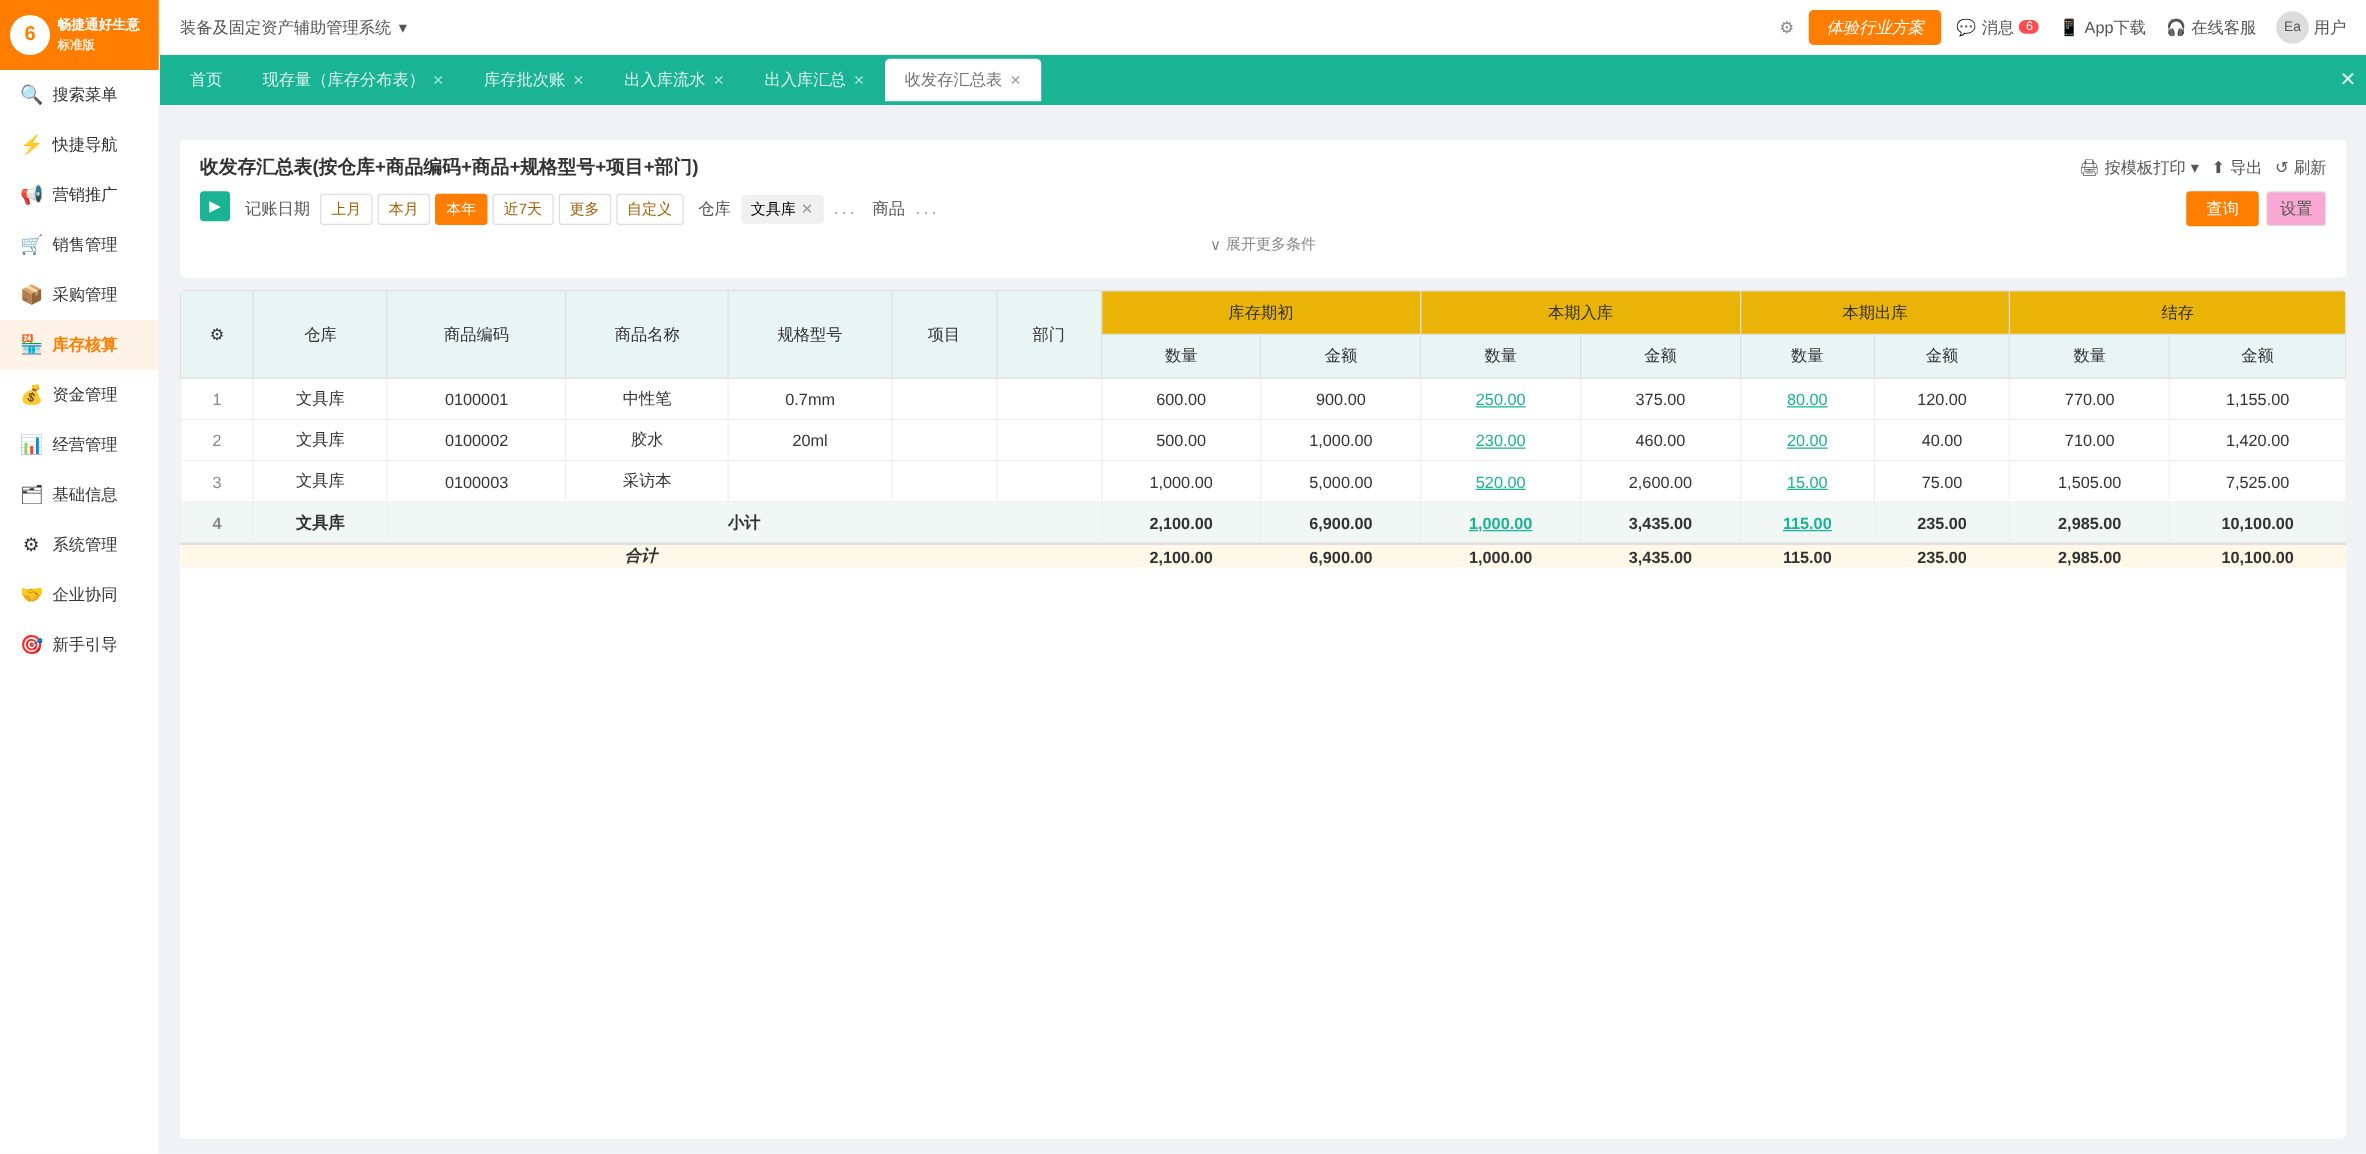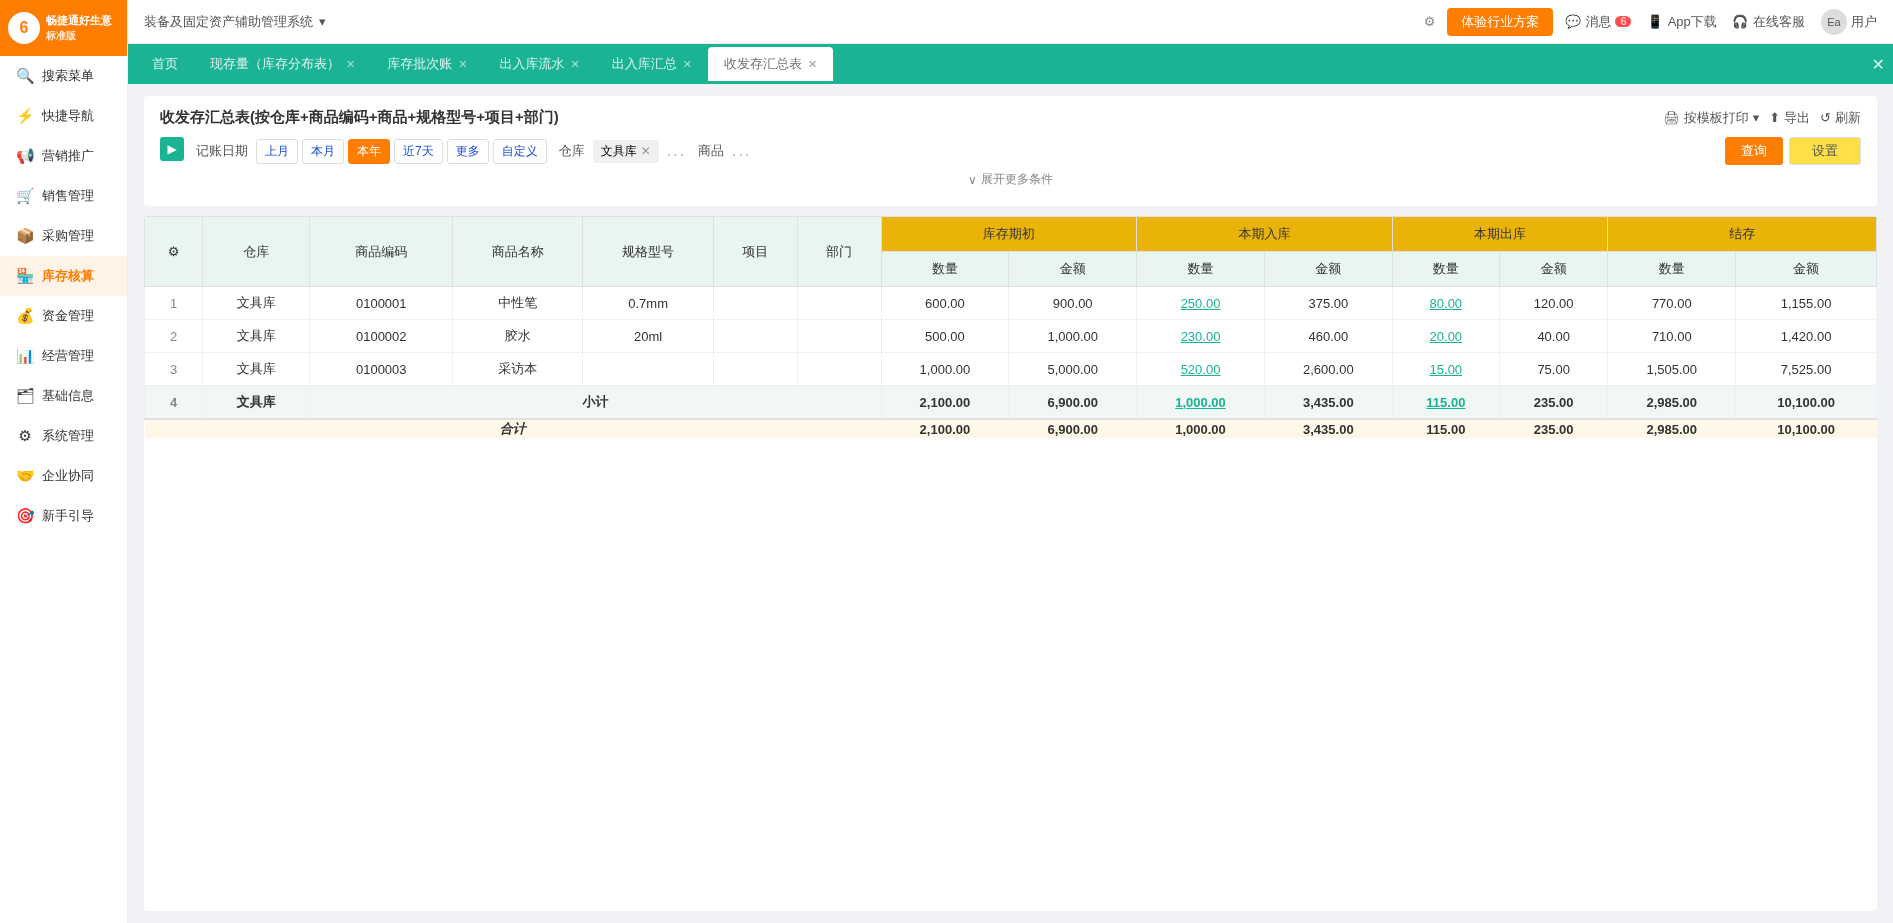--- a/index.html
+++ b/index.html
@@ -15,53 +15,53 @@
     .sidebar-item.active { background: #fff3e8; color: #ff7d00; font-weight: bold; }
     .sidebar-item-icon { font-size: 15px; width: 18px; text-align: center; }
 
     
     .main { flex: 1; display: flex; flex-direction: column; overflow: hidden; }
 
     
     .topbar { height: 44px; background: #fff; border-bottom: 1px solid #eee; display: flex; align-items: center; padding: 0 16px; gap: 12px; flex-shrink: 0; }
     .topbar-title { font-size: 13px; color: #555; flex: 1; }
     .topbar-title-select { display: flex; align-items: center; gap: 6px; cursor: pointer; }
-    .topbar-btn-experience { background: #ff7d00; color: #fff; border: none; border-radius: 4px; padding: 5px 14px; font-size: 13px; cursor: pointer; }
+    .topbar-btn-experience { background: #ff7d00; color: #fff; border: none; border-radius: 4px; padding: 5px 14px; font-size: 13px; cursor: pointer; font-style: italic; }
     .topbar-actions { display: flex; align-items: center; gap: 16px; margin-left: auto; color: #555; font-size: 13px; }
     .topbar-action-item { display: flex; align-items: center; gap: 4px; cursor: pointer; }
     .badge { background: #ff4d4f; color: #fff; border-radius: 10px; padding: 0 5px; font-size: 10px; min-width: 16px; text-align: center; }
 
     
     .tabs { background: #1ab394; display: flex; align-items: center; padding: 0 8px; flex-shrink: 0; height: 40px; }
     .tab { padding: 8px 16px; color: rgba(255,255,255,0.85); font-size: 13px; cursor: pointer; display: flex; align-items: center; gap: 6px; white-space: nowrap; border-radius: 4px 4px 0 0; }
     .tab.active { background: #fff; color: #737373; font-weight: 500; }
     .tab-close { font-size: 11px; opacity: 0.7; }
     .tabs-close-all { margin-left: auto; color: rgba(255,255,255,0.85); cursor: pointer; font-size: 16px; }
 
     
     .page-content { flex: 1; background: #f0f2f5; overflow-y: auto; padding: 12px 16px; display: flex; flex-direction: column; gap: 10px; }
 
     
-    .page-header { background: #fff; padding: 12px 16px; border-radius: 4px; }
+    .page-header { background: #fff; padding: 12px 16px; border-radius: 4px; margin-top: 16px; }
     .page-title-row { display: flex; align-items: center; justify-content: space-between; margin-bottom: 10px; }
     .header-action-btn { display: flex; align-items: center; gap: 4px; color: #555; font-size: 13px; cursor: pointer; border: none; background: none; }
 
     
     .filter-bar { display: flex; align-items: center; gap: 12px; flex-wrap: wrap; }
     .filter-section { display: flex; align-items: center; gap: 8px; }
     .filter-label { color: #555; font-size: 13px; }
     .date-btns { display: flex; align-items: center; gap: 4px; }
-    .date-btn { padding: 3px 8px; border: 1px solid #ddd; border-radius: 3px; font-size: 12px; cursor: pointer; background: #fff; color: #1d4ed8; }
+    .date-btn { padding: 3px 8px; border: 1px solid #ddd; border-radius: 3px; font-size: 12px; cursor: pointer; background: #fff; color: #a16207; }
     .date-btn.active { background: #ff7d00; color: #fff; border-color: #ff7d00; }
     .warehouse-tag { display: flex; align-items: center; gap: 4px; background: #f0f0f0; border-radius: 3px; padding: 3px 8px; font-size: 12px; }
     .warehouse-tag-close { cursor: pointer; color: #999; }
     .filter-dots { color: #aaa; cursor: pointer; font-size: 16px; letter-spacing: 2px; }
     .goods-label { color: #555; font-size: 13px; }
     .search-btn { background: #ff7d00; color: #fff; border: none; border-radius: 3px; padding: 5px 16px; font-size: 13px; cursor: pointer; }
-    .settings-btn { color: #555; font-size: 13px; cursor: pointer; border: 1px solid #ddd; border-radius: 3px; padding: 4px 22px; background: #fde047; }
+    .settings-btn { color: #555; font-size: 13px; cursor: pointer; border: 1px solid #ddd; border-radius: 3px; padding: 4px 10px; background: #f9a8d4; }
     .expand-row { display: flex; align-items: center; justify-content: center; padding: 6px 0; }
     .expand-btn { color: #888; font-size: 12px; cursor: pointer; display: flex; align-items: center; gap: 4px; border: none; background: none; }
 
     
     .collapse-arrow { width: 24px; height: 24px; background: #1ab394; border-radius: 3px; display: flex; align-items: center; justify-content: center; cursor: pointer; color: #fff; font-size: 12px; flex-shrink: 0; }
 
     
     .table-container { background: #fff; border-radius: 4px; overflow: hidden; flex: 1; }
     table { width: 100%; border-collapse: collapse; font-size: 13px; }
     thead tr { background: #e8f5f2; }

